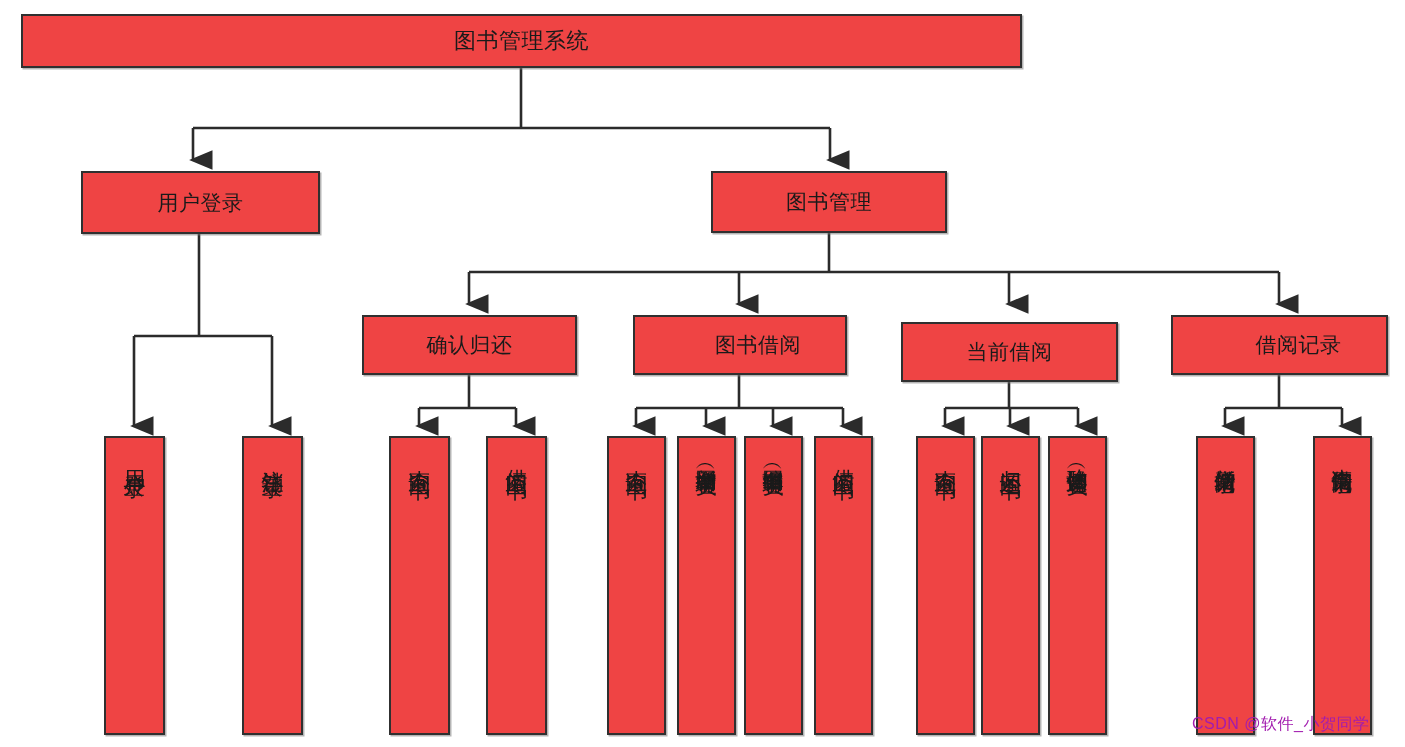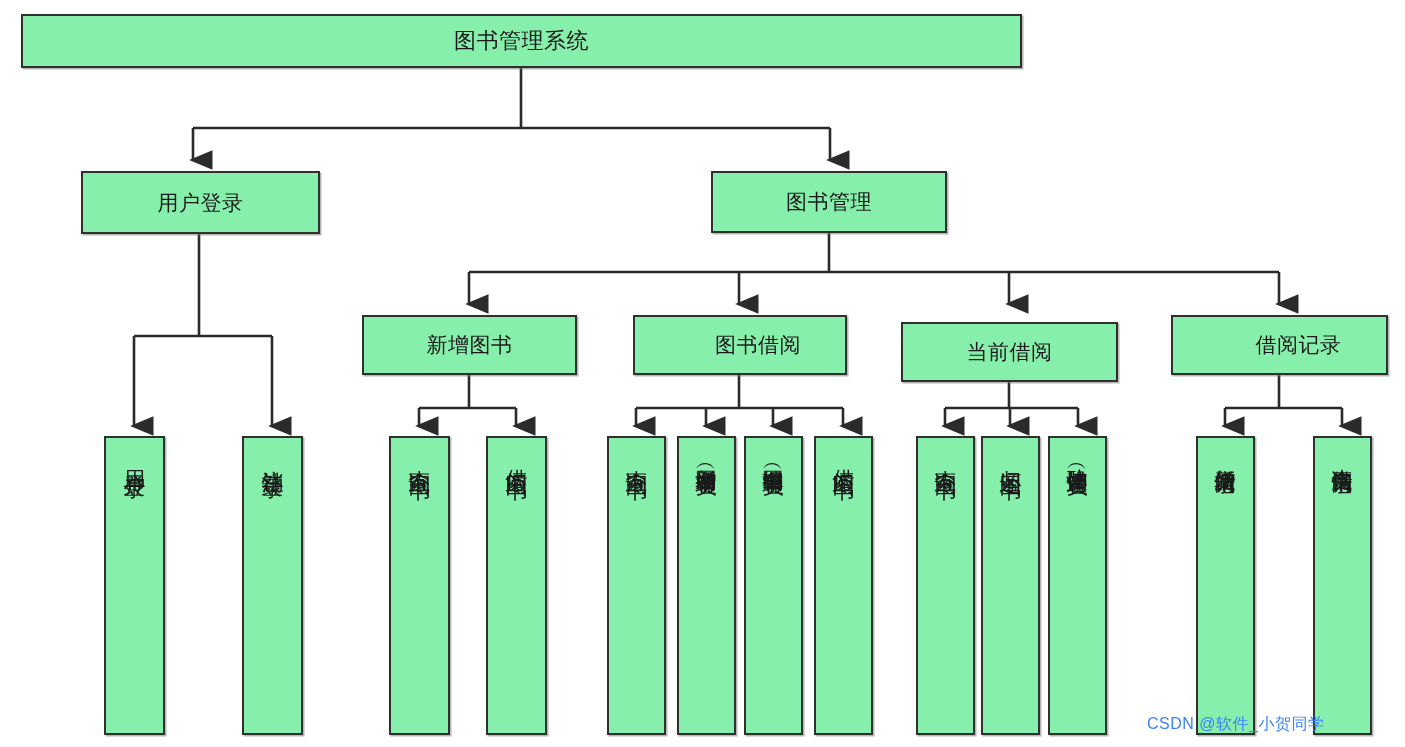--- a/index.html
+++ b/index.html
@@ -9,21 +9,21 @@
     background:#ffffff;
     font-family:"Liberation Sans","DejaVu Sans",sans-serif;
     overflow:hidden;
     position:relative;
   }
   #diagram{position:absolute;left:0;top:0;width:1405px;height:747px;}
 
   .node{
     position:absolute;
     box-sizing:border-box;
-    background:#86efac;
+    background:#ef4444;
     border:2px solid #303030;
     box-shadow:1.5px 1.5px 0 0 rgba(120,120,120,0.55);
     display:flex;
     align-items:center;
     justify-content:center;
   }
   .node .lbl{
     color:#1a1a1a;
     line-height:1.12;
     text-align:center;
@@ -46,23 +46,23 @@
     text-orientation:upright;
     font-size:22px;
     letter-spacing:3px;
     line-height:1;
     white-space:nowrap;
   }
   .v-node.tight .lbl{letter-spacing:1px;font-size:21px;}
 
   #watermark{
     position:absolute;
-    left:1147px;top:714px;
+    left:1192px;top:714px;
     font-size:16px;
-    color:#3b82f6;
+    color:#a21caf;
     letter-spacing:0.5px;
     white-space:nowrap;
     user-select:none;
     z-index:5;
   }
 </style>
 </head>
 <body>
 
 <svg id="diagram" viewBox="0 0 1405 747" xmlns="http://www.w3.org/2000/svg" aria-hidden="true">
@@ -120,21 +120,21 @@
 </div>
 
 <div class="node h-node" style="left:81px;top:171px;width:239px;height:63px;">
   <span class="lbl">用户登录</span>
 </div>
 <div class="node h-node" style="left:711px;top:171px;width:236px;height:62px;">
   <span class="lbl">图书管理</span>
 </div>
 
 <div class="node h-node" style="left:362px;top:315px;width:215px;height:60px;">
-  <span class="lbl">新增图书</span>
+  <span class="lbl">确认归还</span>
 </div>
 <div class="node h-node" style="left:633px;top:315px;width:214px;height:60px;padding-left:36px;">
   <span class="lbl">图书借阅</span>
 </div>
 <div class="node h-node" style="left:901px;top:322px;width:217px;height:60px;">
   <span class="lbl">当前借阅</span>
 </div>
 <div class="node h-node" style="left:1171px;top:315px;width:217px;height:60px;padding-left:38px;">
   <span class="lbl">借阅记录</span>
 </div>

